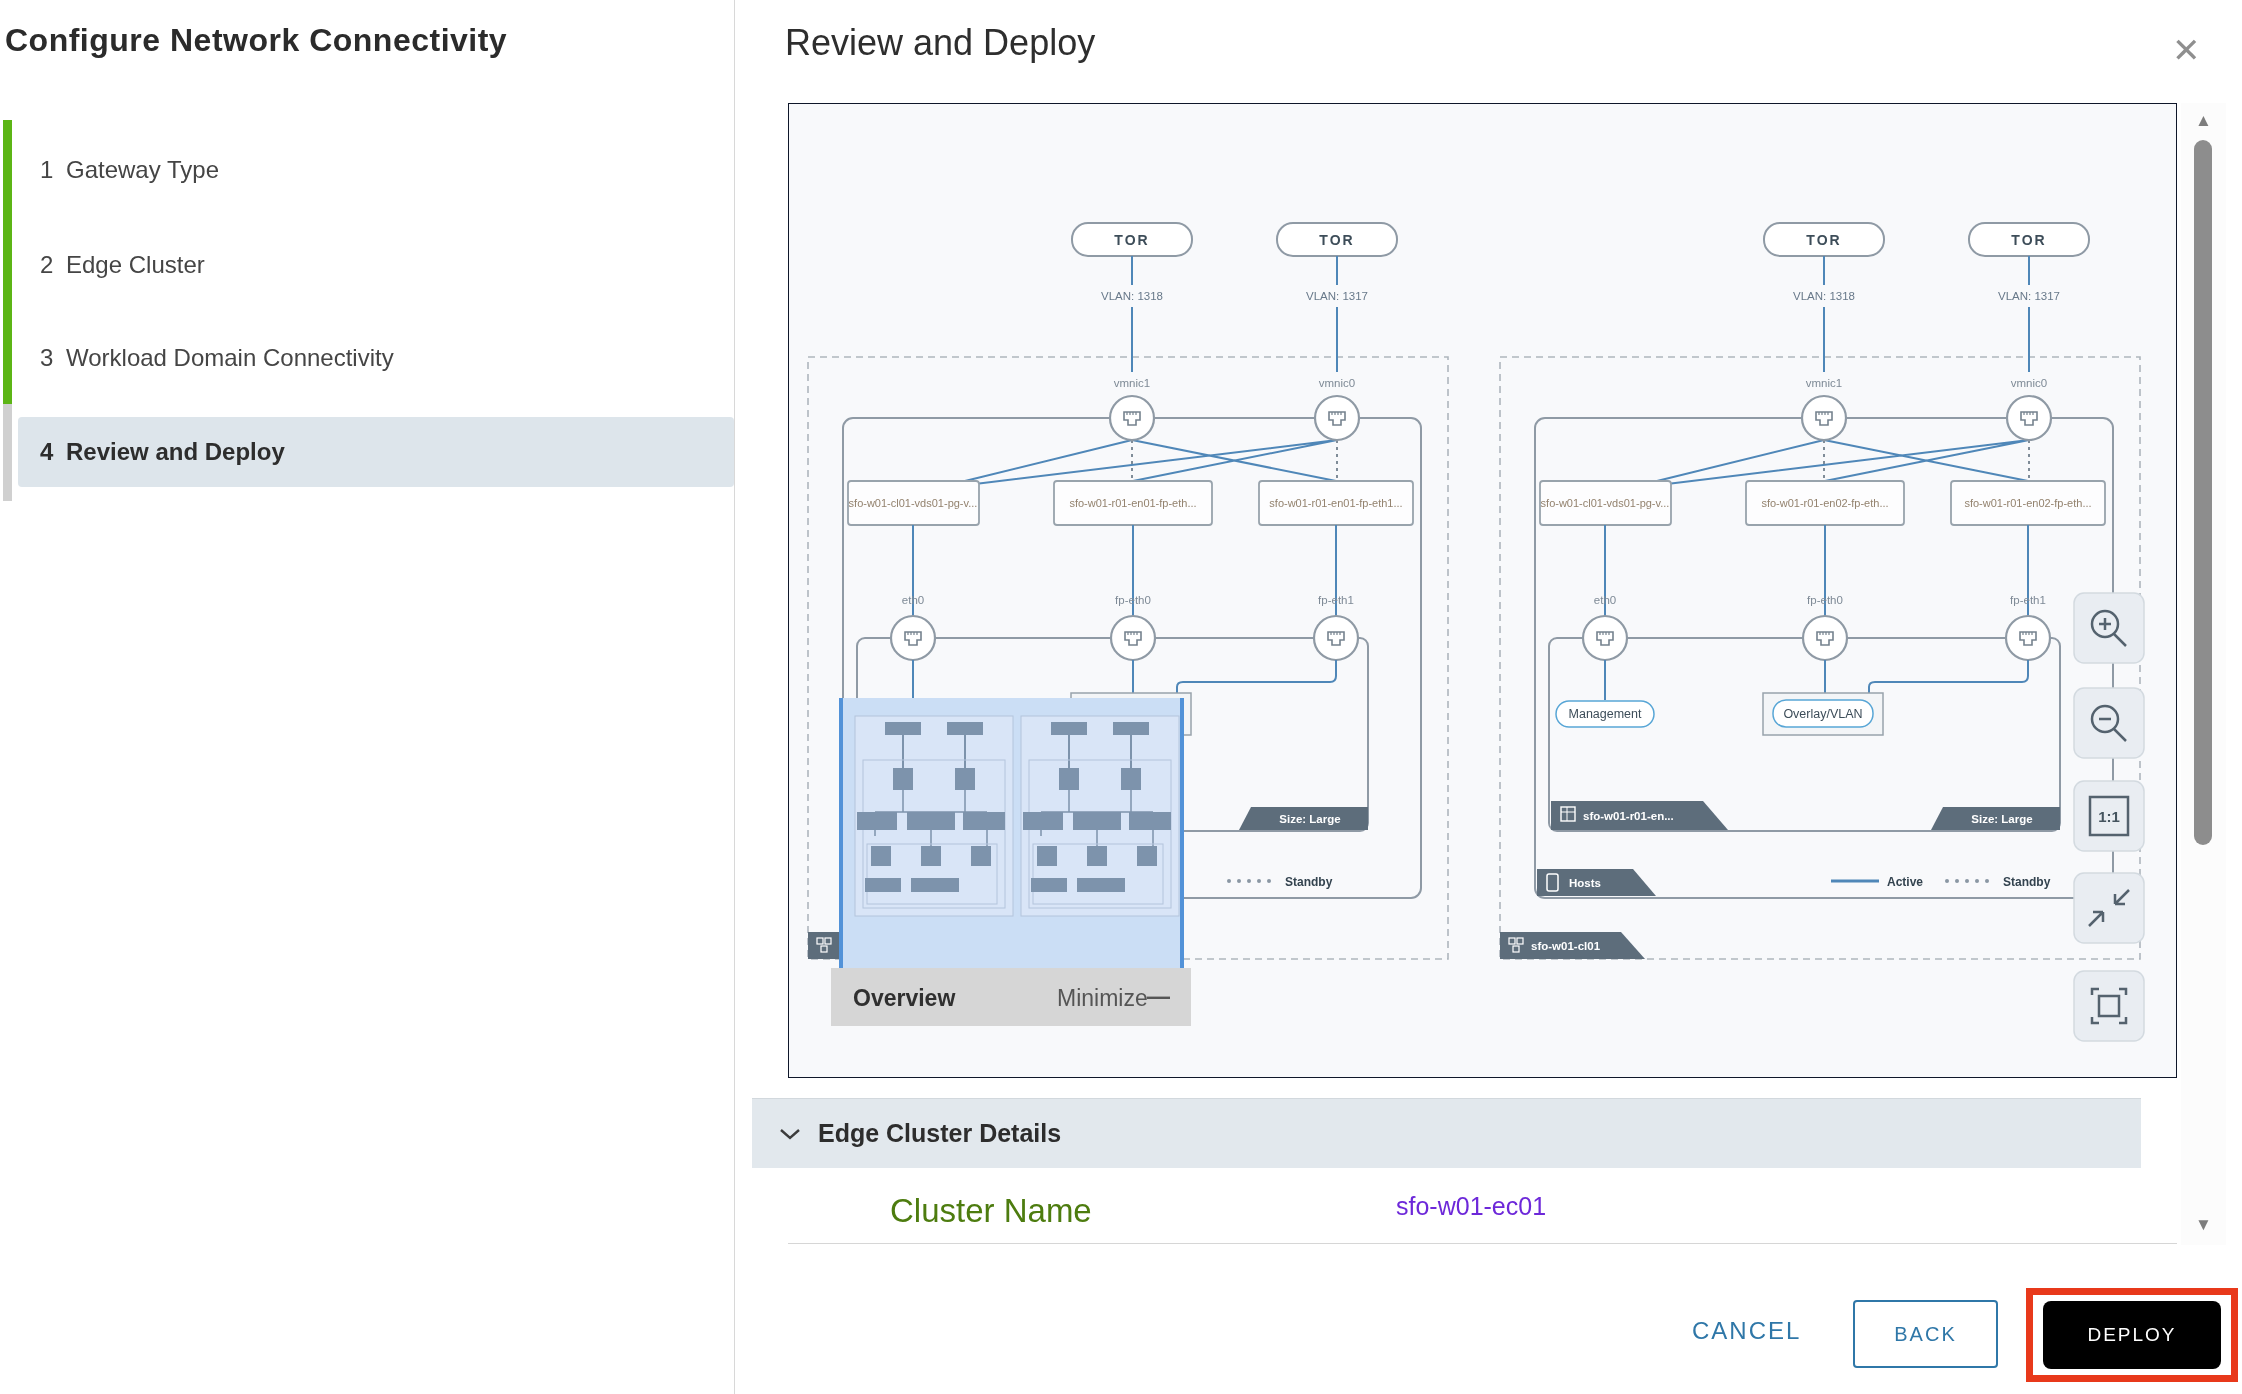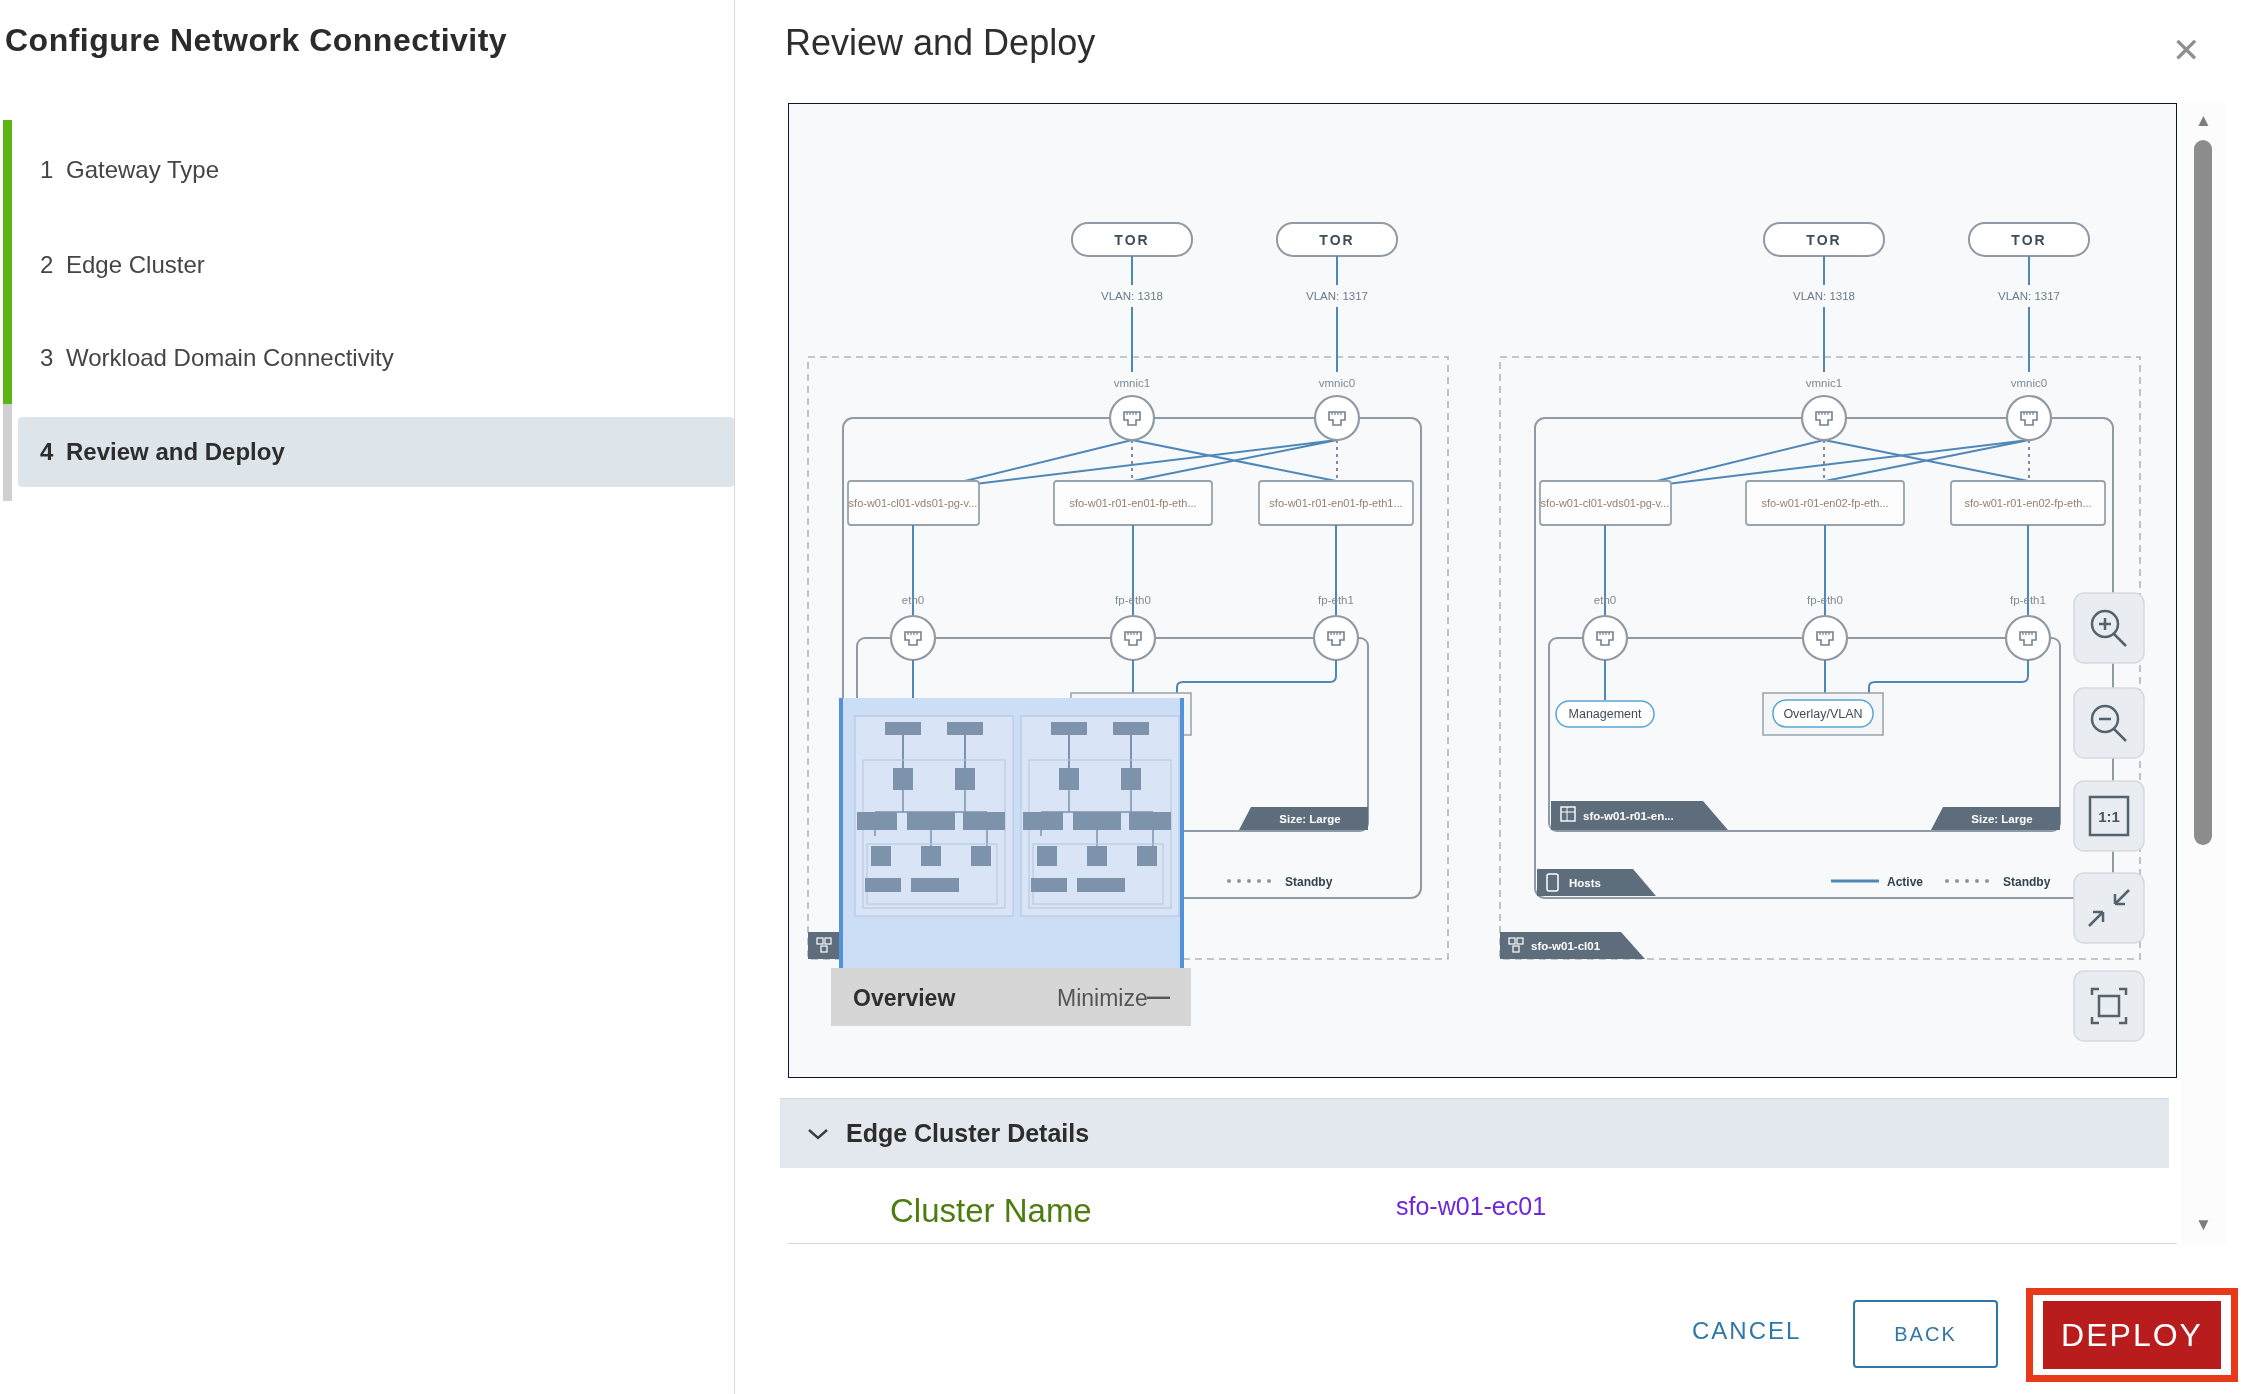--- a/index.html
+++ b/index.html
@@ -31,43 +31,43 @@
 
   
   #pane-scrollbar { position:absolute; left:2181px; top:103px; width:45px; height:1142px;
                     background:#fcfcfc; }
   .scroll-arrow { position:absolute; left:0; width:45px; text-align:center; font-size:17px;
                   color:#7d7d7d; cursor:pointer; }
   #scroll-thumb { position:absolute; left:13px; top:37px; width:18px; height:705px;
                   background:#8d8d8d; border-radius:9px; cursor:pointer; }
 
   
-  #details-header { position:absolute; left:780px; top:1098px; width:1389px; height:70px;
+  #details-header { position:absolute; left:752px; top:1098px; width:1389px; height:70px;
                     background:#e2e8ed; border-top:1px solid #d2d8dd; display:flex;
                     align-items:center; cursor:pointer; }
   #details-header .chev { margin-left:26px; }
   #details-header .ttl { margin-left:16px; font-size:25px; font-weight:bold; color:#2d2d2d; }
   .detail-label { position:absolute; left:862px; top:1192px; font-size:33px; color:#4d7c0f;margin-left:28px; }
   .detail-value { position:absolute; left:1388px; top:1192px; font-size:25px; color:#6d28d9;margin-left:8px; }
   #details-bottom-border { position:absolute; left:788px; top:1243px; width:1389px; height:1px;
                            background:#d6d6d6; }
 
   
   .footer-btn-text { position:absolute; top:1317px; font-size:24px; letter-spacing:2px;
                      color:#2f77a8; font-weight:500; cursor:pointer;margin-left:28px; }
   #cancel-btn { left:1664px; }
   #back-btn { position:absolute; left:1853px; top:1300px; width:145px; height:68px;
               border:2px solid #2f77a8; border-radius:4px; background:#fff; color:#2f77a8;
               font-size:20px; letter-spacing:2px; font-weight:500; text-align:center;
               line-height:64px; cursor:pointer; }
   #deploy-frame { position:absolute; left:2026px; top:1288px; width:212px; height:94px;
                   border:7px solid #e8391b; background:#fff; }
   #deploy-btn { position:absolute; left:10px; top:6px; width:178px; height:68px;
-                background:#b91c1c; border:none; border-radius:0; color:#fff;
-                font-size:32px; letter-spacing:2px; font-weight:500; cursor:pointer;
+                background:#000000; border:none; border-radius:8px; color:#fff;
+                font-size:19px; letter-spacing:2px; font-weight:500; cursor:pointer;
                 font-family:"Liberation Sans", sans-serif; }
 
   
   svg text { font-family:"Liberation Sans", sans-serif; }
   .pill-txt  { font-size:14px; font-weight:bold; fill:#3d4d59; letter-spacing:2px; }
   .vlan-txt  { font-size:11.5px; fill:#68798a; }
   .nic-lbl   { font-size:11.5px; fill:#7e8a96; }
   .pg-txt    { font-size:11px; fill:#93826e; }
   .tab-txt   { font-size:11.5px; font-weight:bold; fill:#ffffff; }
   .legend-txt{ font-size:12px; font-weight:bold; fill:#33434f; }

